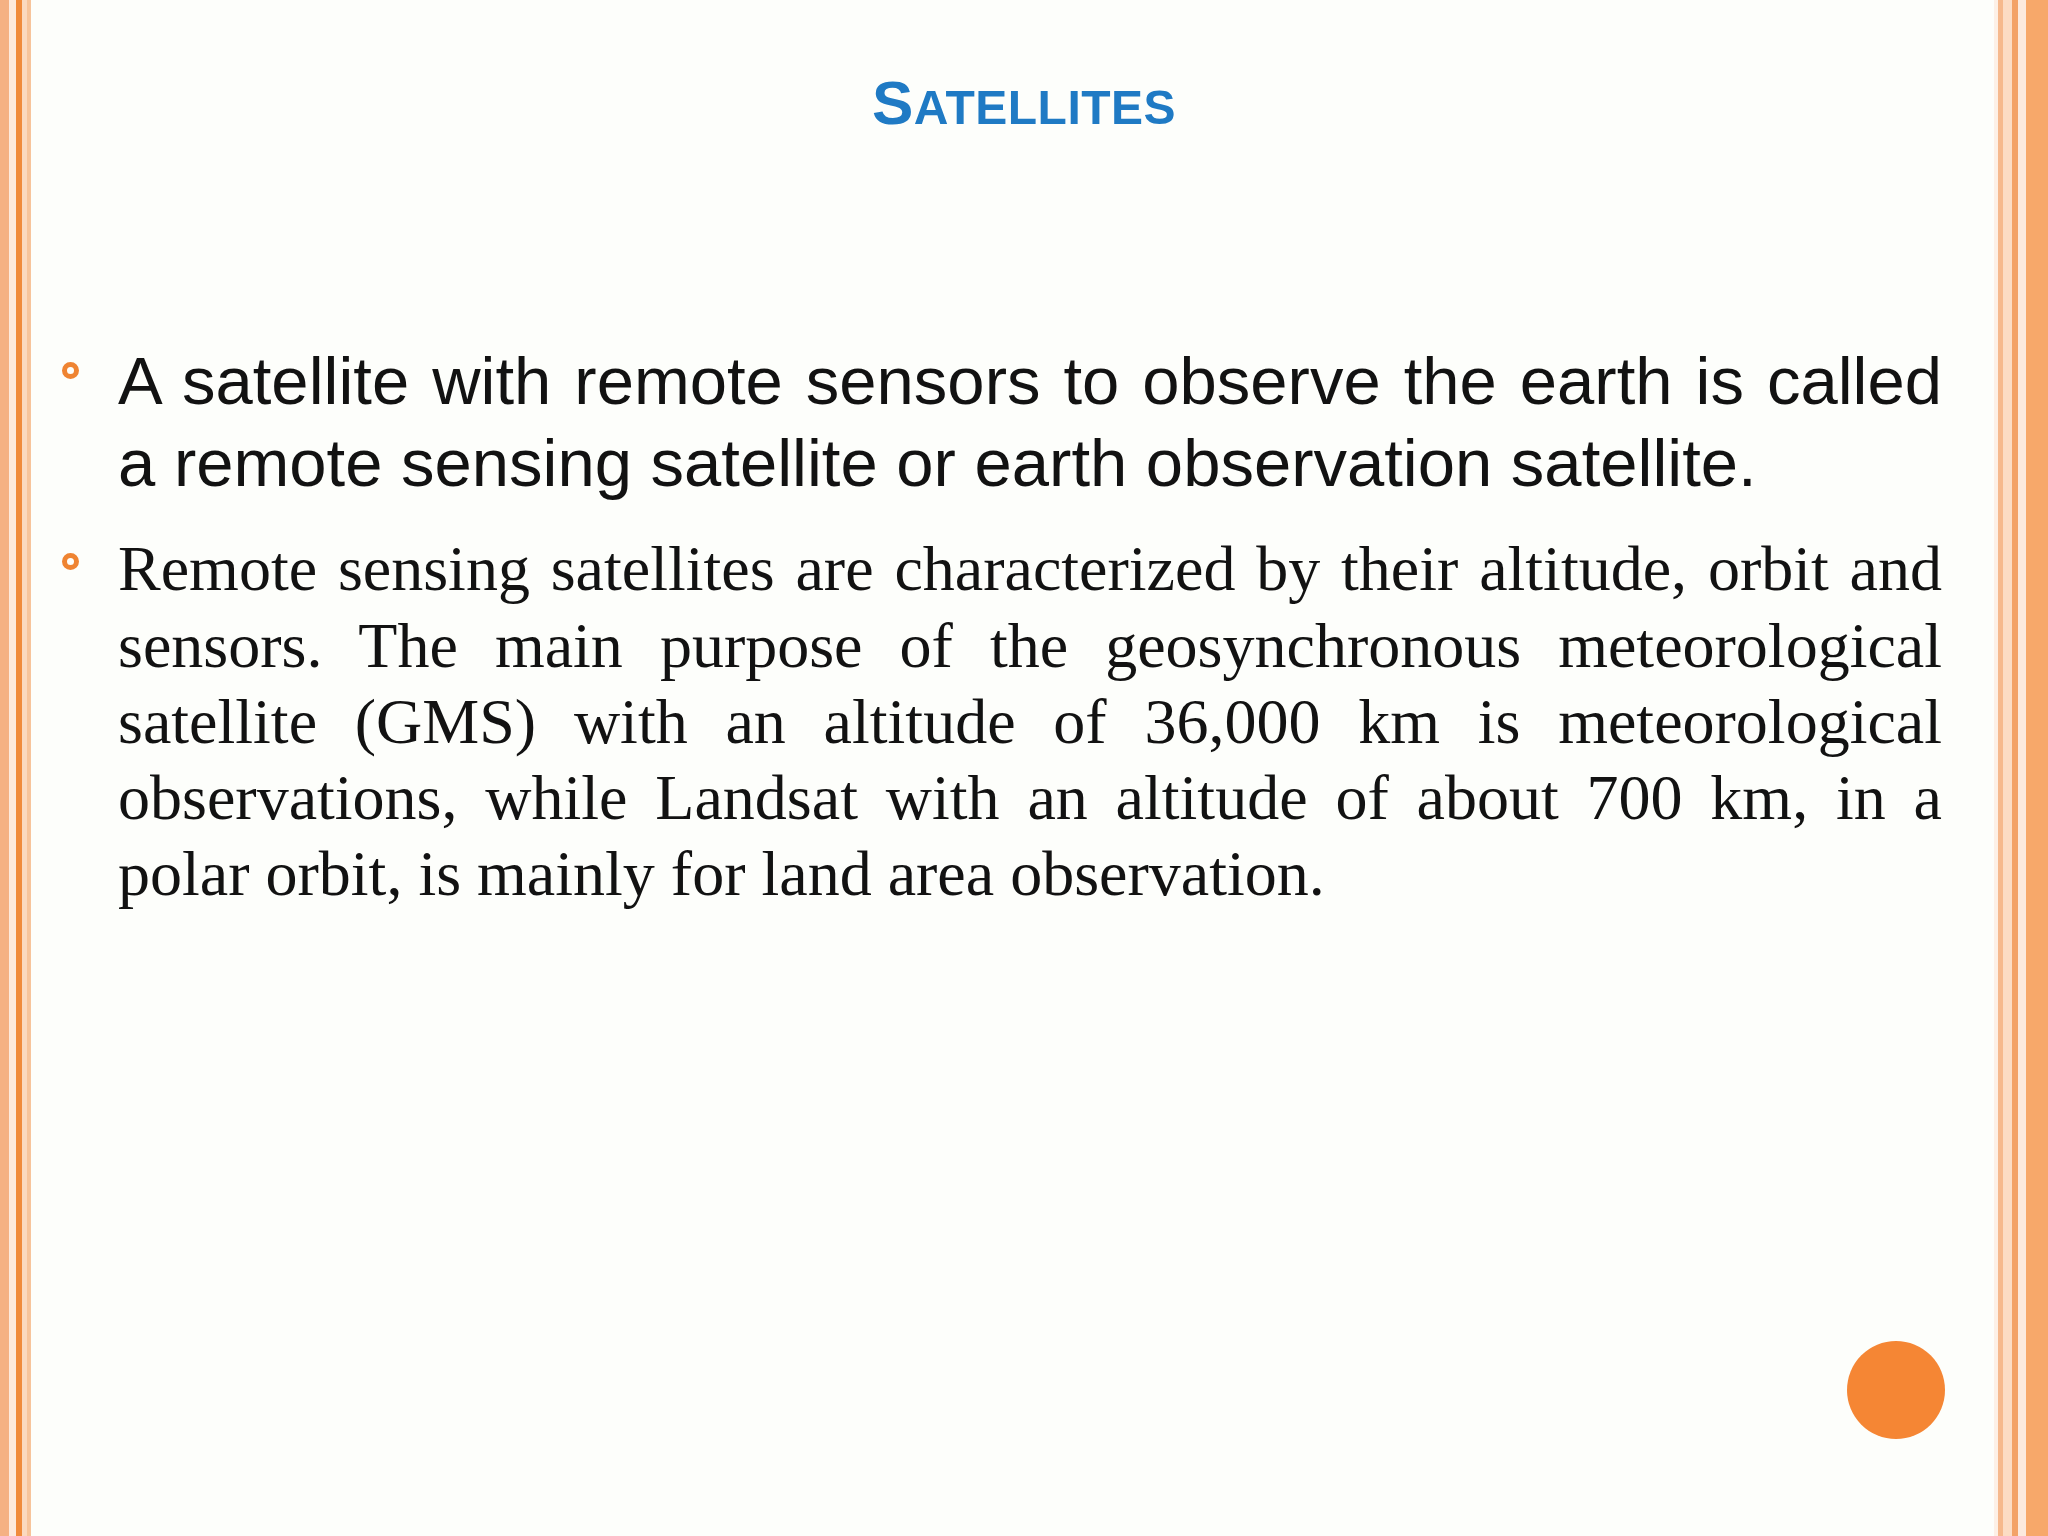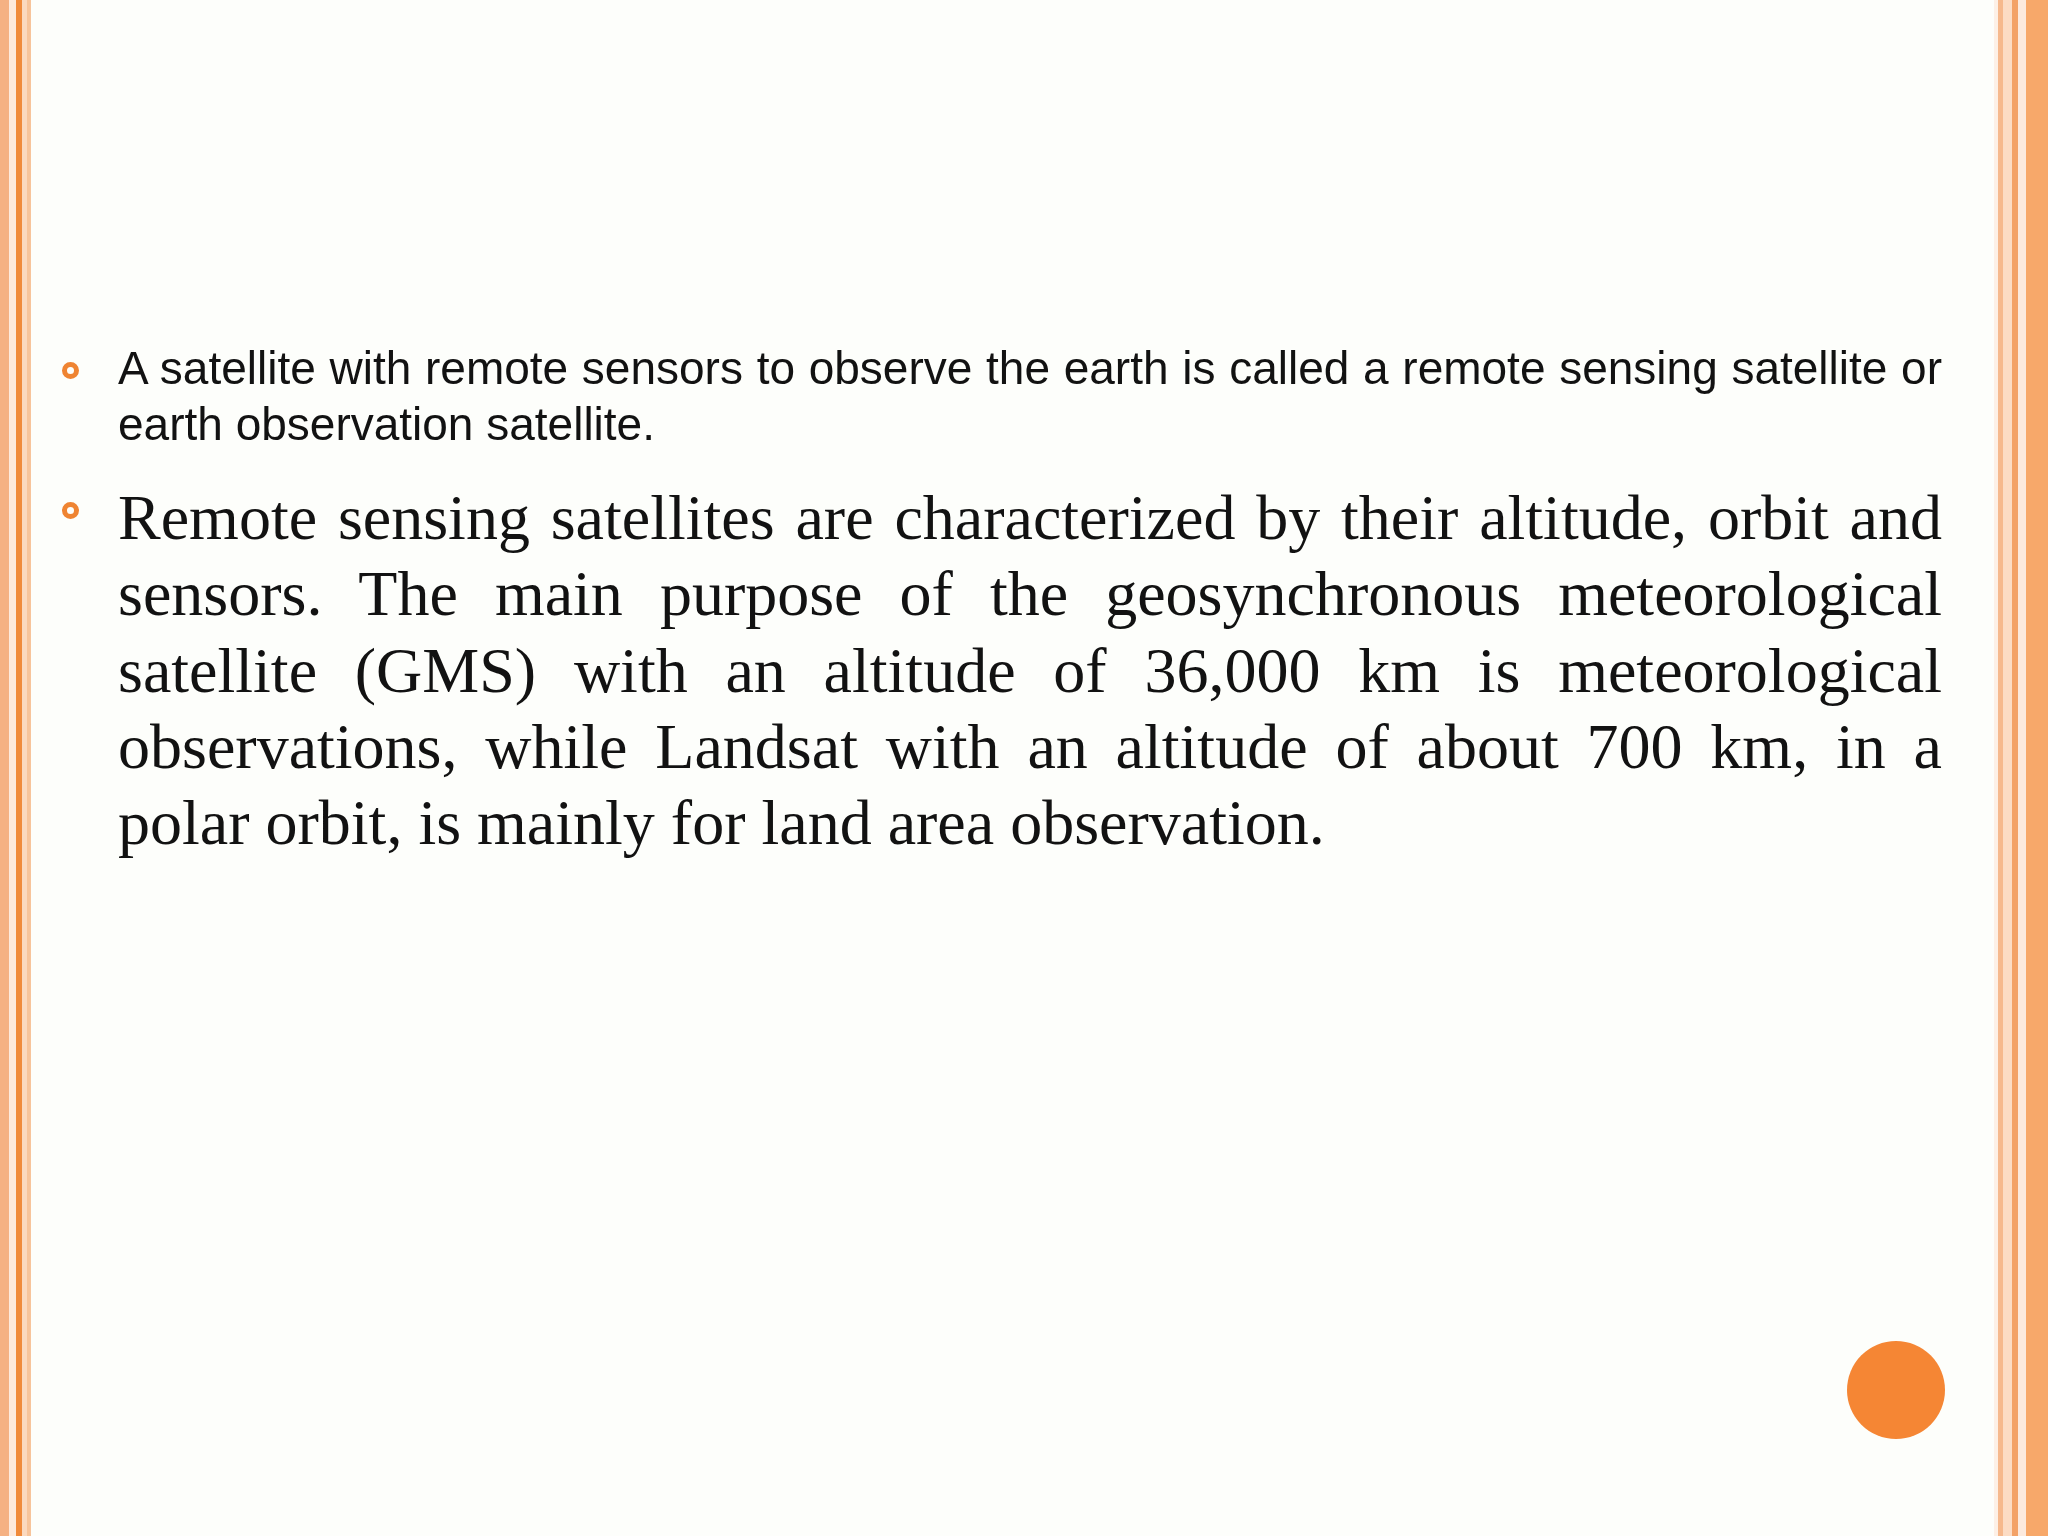--- a/index.html
+++ b/index.html
@@ -114,21 +114,21 @@
   }
 
   .bullet-text {
     flex: 1 1 auto;
     text-align: justify;
     color: #121212;
   }
 
   .para-sans {
     font-family: "Liberation Sans", sans-serif;
-    font-size: 46px;
+    font-size: 67px;
     line-height: 1.22;
   }
 
   .para-serif {
     font-family: "Liberation Serif", serif;
     font-size: 64px;
     line-height: 1.19;
   }
 
   
@@ -157,20 +157,23 @@
 
   <div class="right-stripes">
     <div class="s rs1"></div>
     <div class="s rs2"></div>
     <div class="s rs3"></div>
     <div class="s rs4"></div>
     <div class="s rs5"></div>
     <div class="s rs6"></div>
   </div>
 
+  <div class="title">
+    <span class="cap">S</span><span class="rest">ATELLITES</span>
+  </div>
 
   <div class="body">
 
     <div class="bullet-row">
       <div class="bullet-marker">
         <span class="ring"></span>
       </div>
       <div class="bullet-text para-sans">A satellite with remote sensors to observe the earth is called a remote sensing satellite or earth observation satellite.</div>
     </div>
 

